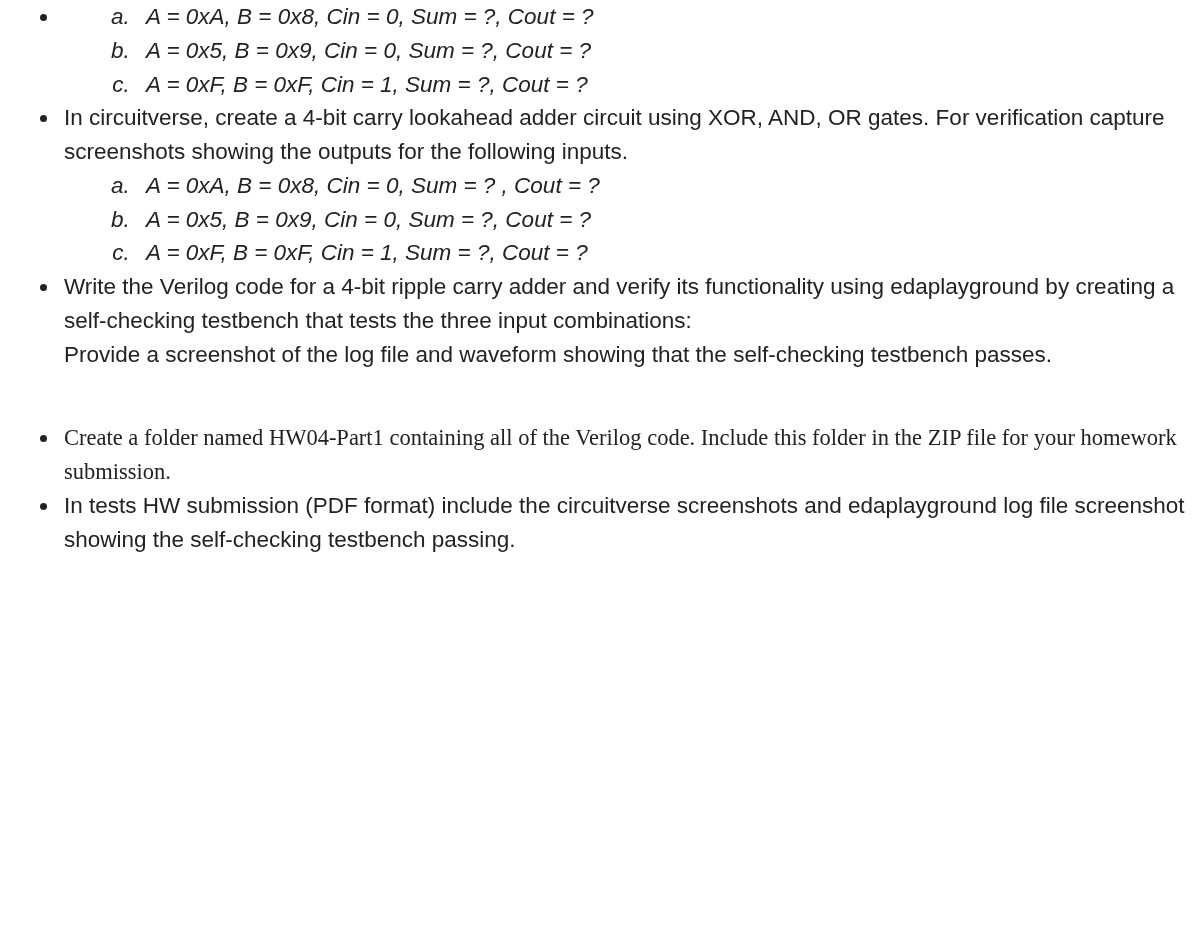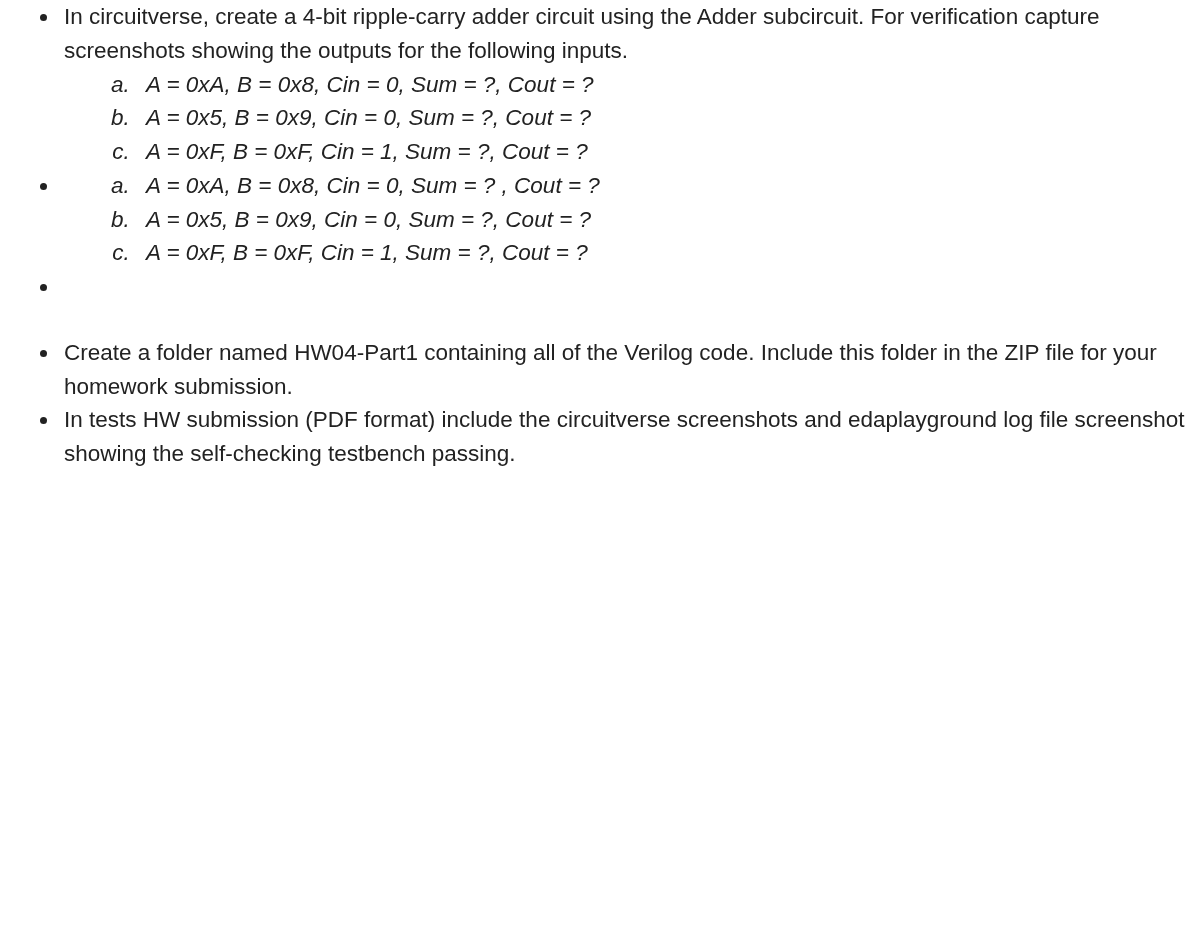--- a/index.html
+++ b/index.html
@@ -19,45 +19,46 @@
   ul.top {
     list-style: disc;
     margin: 0;
     padding-left: 52px;
   }
   ul.top > li {
     margin-bottom: 0px;
     padding-left: 4px;
   }
   ul.top > li.gap-before {
-    margin-top: 32px;
+    margin-top: 50px;
+    font-family: Liberation Serif, serif;
   }
   ol.alpha {
     list-style-type: lower-alpha;
     margin: 0px 0 0px 0;
     padding-left: 72px;
   }
   ol.alpha > li {
     padding-left: 10px;
     font-style: italic;
   }
   .trailing {
     margin-top: 0px;
   }
 </style>
 </head>
 <body>
 
 <ul class="top" id="top-list">
-    <li><span>In circuitverse, create a 4-bit ripple-carry adder circuit using the Adder subcircuit. For verification capture screenshots showing the outputs for the following inputs.</span><ol class="alpha">
+    <li><ol class="alpha">
         <li><span>A = 0xA, B = 0x8, Cin = 0, Sum = ?, Cout = ?</span></li>
         <li><span>A = 0x5, B = 0x9, Cin = 0, Sum = ?, Cout = ?</span></li>
         <li><span>A = 0xF, B = 0xF, Cin = 1, Sum = ?, Cout = ?</span></li>
       </ol></li>
-    <li><ol class="alpha">
+    <li><span>In circuitverse, create a 4-bit carry lookahead adder circuit using XOR, AND, OR gates. For verification capture screenshots showing the outputs for the following inputs.</span><ol class="alpha">
         <li><span>A = 0xA, B = 0x8, Cin = 0, Sum = ? , Cout = ?</span></li>
         <li><span>A = 0x5, B = 0x9, Cin = 0, Sum = ?, Cout = ?</span></li>
         <li><span>A = 0xF, B = 0xF, Cin = 1, Sum = ?, Cout = ?</span></li>
       </ol></li>
-    <li></li>
+    <li><span>Write the Verilog code for a 4-bit ripple carry adder and verify its functionality using edaplayground by creating a self-checking testbench that tests the three input combinations:</span><div class="trailing">Provide a screenshot of the log file and waveform showing that the self-checking testbench passes.</div></li>
     <li class="gap-before"><span>Create a folder named HW04-Part1 containing all of the Verilog code. Include this folder in the ZIP file for your homework submission.</span></li>
     <li><span>In tests HW submission (PDF format) include the circuitverse screenshots and edaplayground log file screenshot showing the self-checking testbench passing.</span></li>
   </ul>
 
 </body></html>

